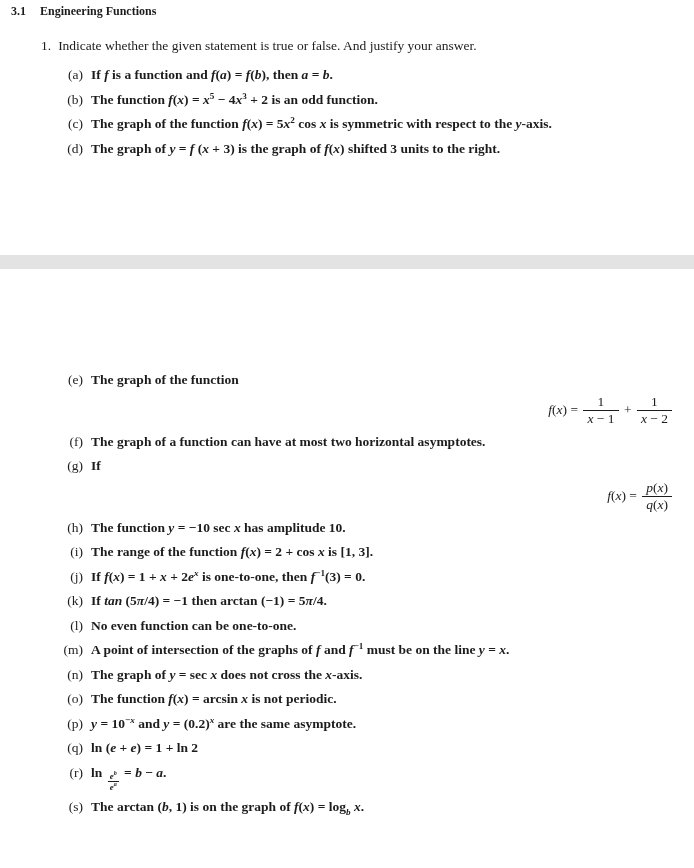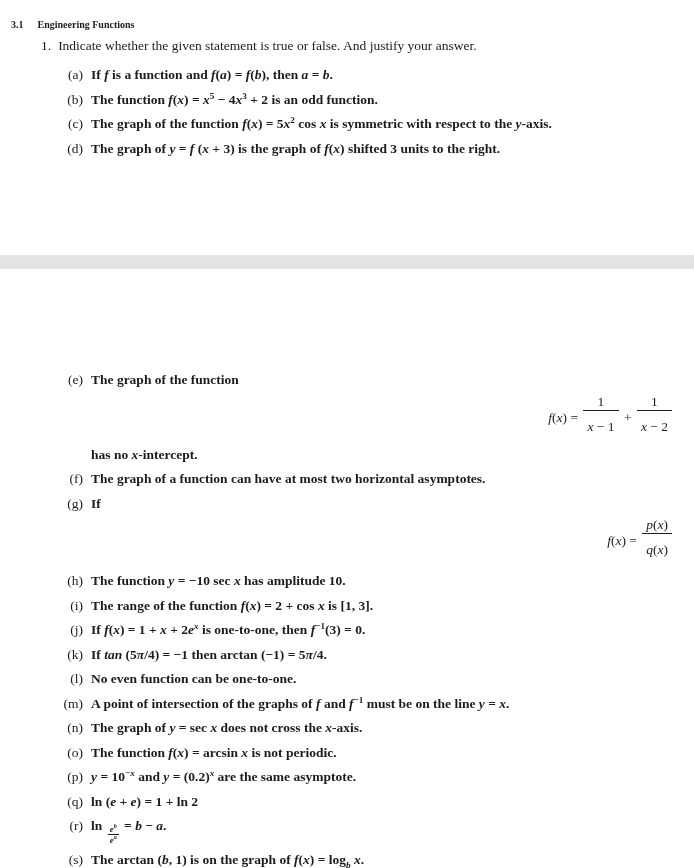--- a/index.html
+++ b/index.html
@@ -9,24 +9,24 @@
     height: 868px;
     background: #ffffff;
     overflow: hidden;
     font-family: "Liberation Serif", "DejaVu Serif", serif;
     font-size: 13.5px;
     color: #1c1c1c;
   }
   
   .section-heading {
     position: absolute;
-    top: 15px;
+    top: 1px;
     left: 11px;
     font-weight: bold;
-    font-size: 10px;
+    font-size: 12px;
     line-height: 20px;
   }
   .section-heading .sec-num { margin-right: 14px; }
   
   .question {
     position: absolute;
     top: 37px;
     left: 41px;
     line-height: 18.5px;
   }
@@ -55,21 +55,21 @@
   sub { font-size: 68%; line-height: 0; }
   .frac {
     display: inline-flex;
     flex-direction: column;
     align-items: center;
     vertical-align: middle;
     margin: 0 2px;
     line-height: 16px;
   }
   .frac .num { display: block; padding: 0 4px; }
-  .frac .den { display: block; padding: 8px 4px; border-top: 1px solid currentColor; }
+  .frac .den { display: block; padding: 0 4px; border-top: 1px solid currentColor; }
   .frac.small { font-size: 9px; line-height: 10px; vertical-align: -20%; margin: 0 2px; }
   .frac.small .num, .frac.small .den { padding: 0 2px; }
   
   .page-band {
     position: absolute;
     top: 255px;
     left: 0;
     width: 694px;
     height: 14px;
     background: #e3e3e3;
@@ -122,21 +122,20 @@
         <span class="label">(e)</span>
         <div class="content">
           <div class="line"><span>The graph of the function</span></div>
           <div class="formula"><span class="it">f</span><span>(</span><span class="it">x</span><span>) = </span><span class="frac">
               <span class="num"><span>1</span></span>
               <span class="den"><span class="it">x</span><span> − 1</span></span>
             </span><span> + </span><span class="frac">
               <span class="num"><span>1</span></span>
               <span class="den"><span class="it">x</span><span> − 2</span></span>
             </span></div>
-          <div class="line"><span>has no </span><span class="it">x</span><span>-intercept.</span></div>
         </div>
       </div>
       <div class="item">
         <span class="label">(f)</span>
         <div class="content">
           <div class="line"><span>The graph of a function can have at most two horizontal asymptotes.</span></div>
         </div>
       </div>
       <div class="item">
         <span class="label">(g)</span>

